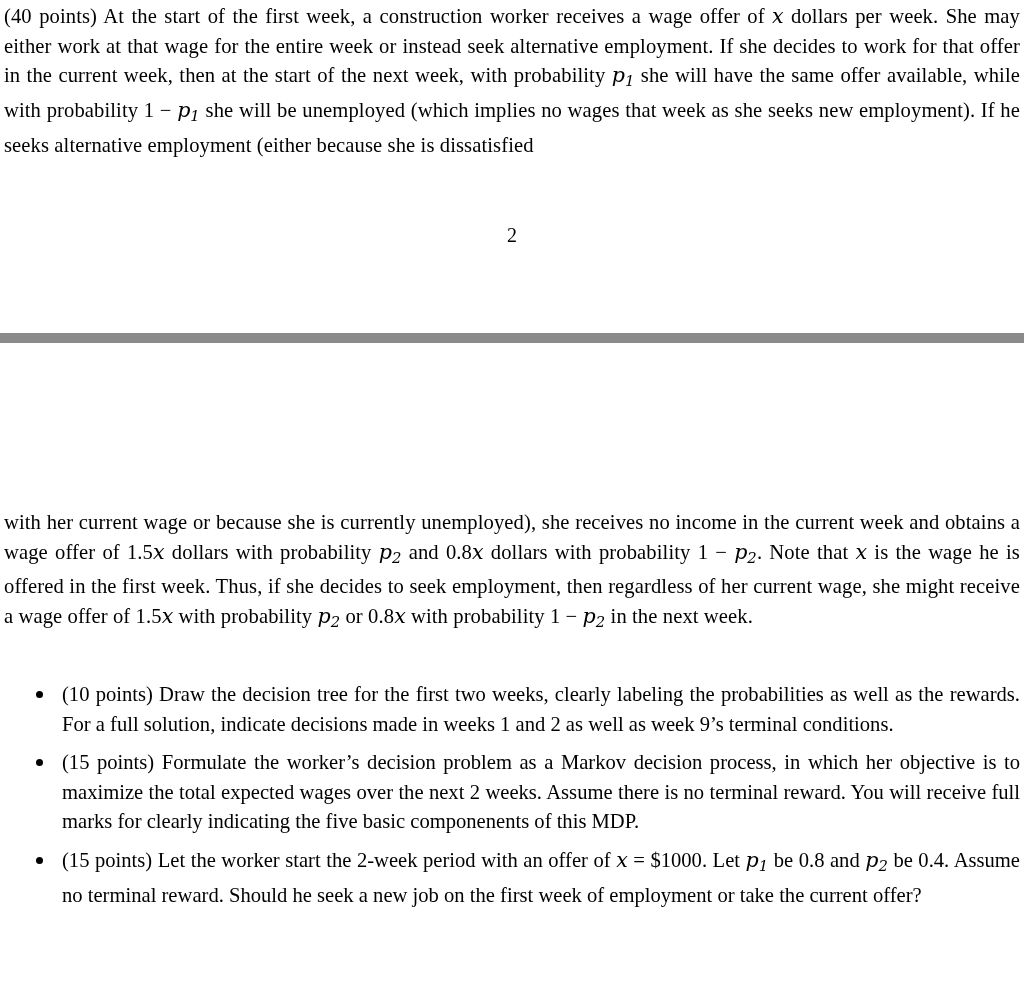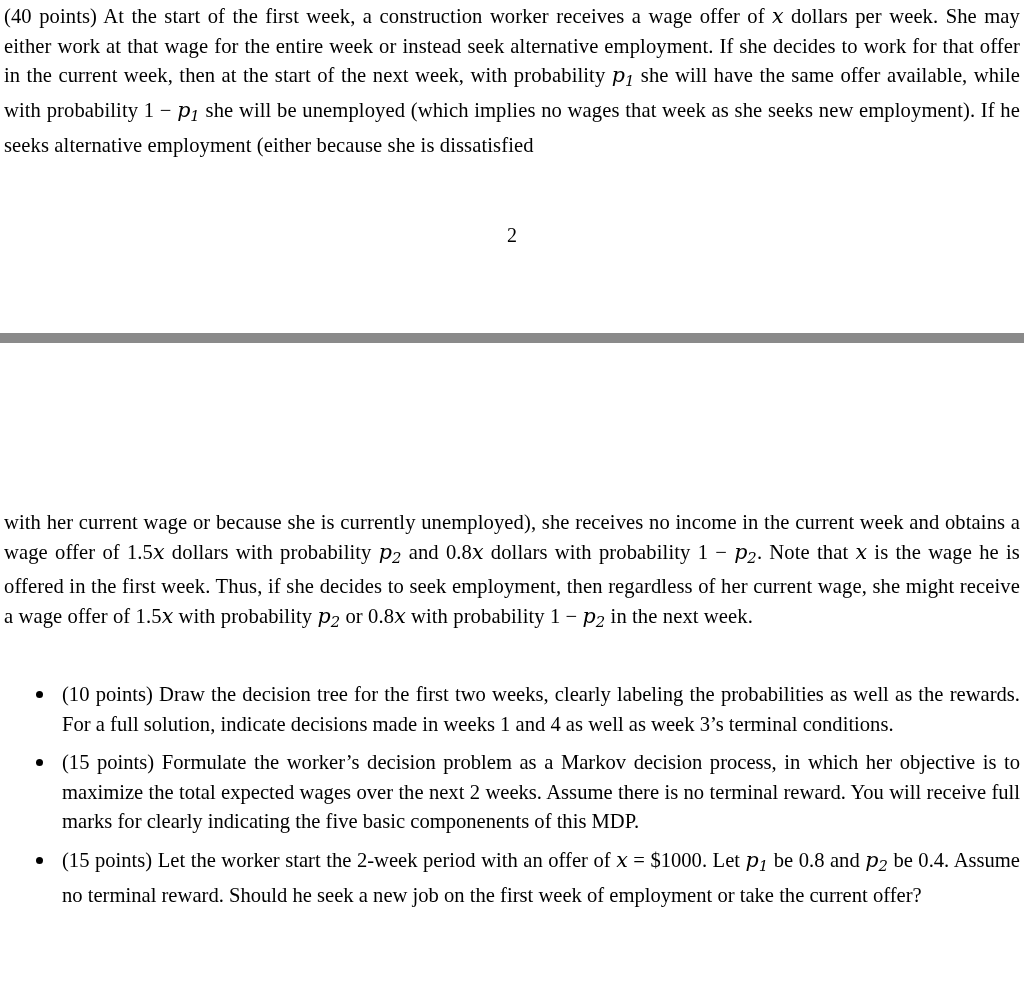--- a/index.html
+++ b/index.html
@@ -121,21 +121,21 @@
   <div class="divider"></div>
 
   <div class="block second-para">
     <p class="para"><span>with her current wage or because she is currently unemployed), she receives no income in the current week and obtains a wage offer of 1.5</span><span class="mi">x</span><span> dollars with probability </span><span class="mi">p</span><span class="sub">2</span><span> and 0.8</span><span class="mi">x</span><span> dollars with probability 1 − </span><span class="mi">p</span><span class="sub">2</span><span>. Note that </span><span class="mi">x</span><span> is the wage he is offered in the first week. Thus, if she decides to seek employment, then regardless of her current wage, she might receive a wage offer of 1.5</span><span class="mi">x</span><span> with probability </span><span class="mi">p</span><span class="sub">2</span><span> or 0.8</span><span class="mi">x</span><span> with probability 1 − </span><span class="mi">p</span><span class="sub">2</span><span> in the next week.</span></p>
   </div>
 
   <div class="bullets">
     <ul class="bullet-list">
       <li class="bullet-item">
         <span class="dot"></span>
-      <span>(10 points) Draw the decision tree for the first two weeks, clearly labeling the probabilities as well as the rewards. For a full solution, indicate decisions made in weeks 1 and 4 as well as week 3’s terminal conditions.</span></li>
+      <span>(10 points) Draw the decision tree for the first two weeks, clearly labeling the probabilities as well as the rewards. For a full solution, indicate decisions made in weeks 1 and 2 as well as week 9’s terminal conditions.</span></li>
       <li class="bullet-item">
         <span class="dot"></span>
       <span>(15 points) Formulate the worker’s decision problem as a Markov decision process, in which her objective is to maximize the total expected wages over the next 2 weeks. Assume there is no terminal reward. You will receive full marks for clearly indicating the five basic componenents of this MDP.</span></li>
       <li class="bullet-item">
         <span class="dot"></span>
       <span>(15 points) Let the worker start the 2-week period with an offer of </span><span class="mi">x</span><span> = $1000. Let </span><span class="mi">p</span><span class="sub">1</span><span> be 0.8 and </span><span class="mi">p</span><span class="sub">2</span><span> be 0.4. Assume no terminal reward. Should he seek a new job on the first week of employment or take the current offer?</span></li>
     </ul>
   </div>
 
 </div>

